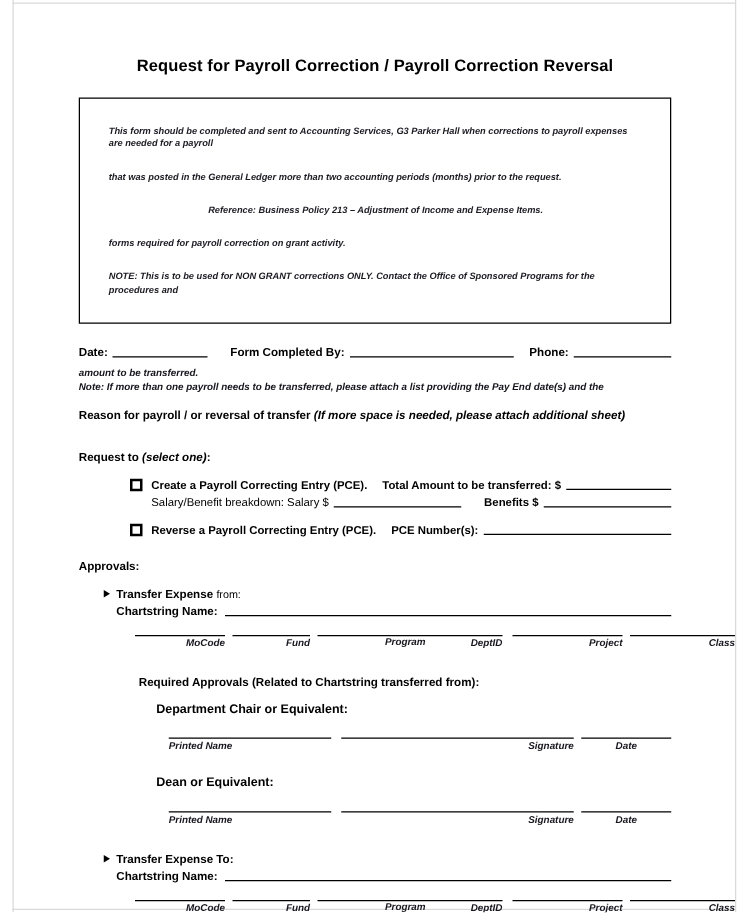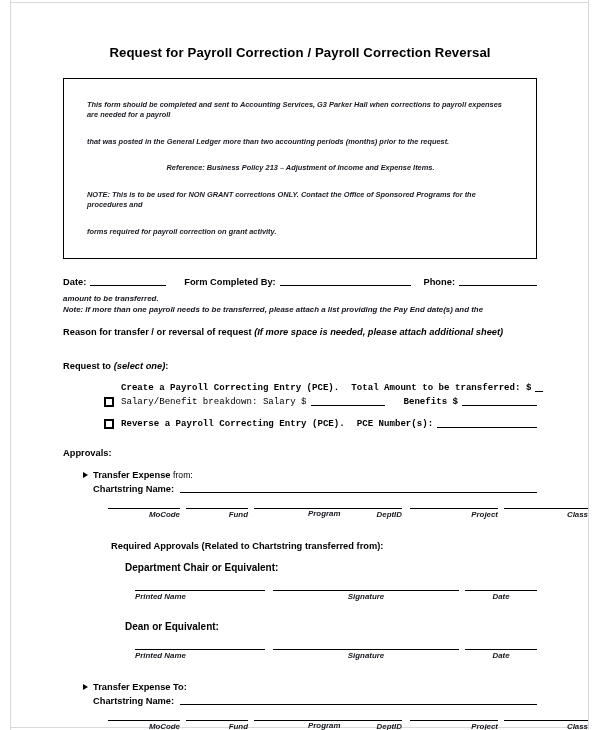--- a/index.html
+++ b/index.html
@@ -112,24 +112,23 @@
   .request-to {
     margin-top: 24px;
     font-size: 9.3px;
     font-weight: bold;
   }
   .request-to .it { font-style: italic; font-weight: bold; }
 
   
   .opt {
     display: flex;
-    align-items: flex-end;
+    align-items: flex-start;
     margin-top: 10px;
     padding-left: 41px;
-    font-family: Liberation Mono, monospace;
   }
   .opt.second { margin-top: 10px; }
   .checkbox {
     flex: 0 0 auto;
     width: 6px;
     height: 6px;
     border: 2.2px solid #000;
     background: #fff;
     margin-top: 2px;
     margin-right: 7px;
@@ -231,43 +230,43 @@
     height: 0;
   }
   .sig-col .sig-label {
     margin-top: 1px;
     font-size: 7.9px;
     font-style: italic;
     font-weight: bold;
     color: #16161e;
     white-space: nowrap;
   }
-  .sig-col.c2 .sig-label { text-align: center; }
+  .sig-col.c2 .sig-label { text-align: right; }
   .sig-col.c3 .sig-label { text-align: center; }
 </style>
 </head>
 <body>
 
 <div id="page">
 
   <div class="sheet-border left"></div>
   <div class="sheet-border right"></div>
   <div class="sheet-border top"></div>
   <div class="sheet-border bottom"></div>
 
   <div id="content">
 
     <div class="doc-title">Request for Payroll Correction / Payroll Correction Reversal</div>
 
     <div class="instruction-box">
       <p>This form should be completed and sent to Accounting Services, G3 Parker Hall when corrections to payroll expenses are needed for a payroll</p>
       <p>that was posted in the General Ledger  more than two accounting periods (months) prior to the request.</p>
       <p class="centered">Reference:  Business Policy 213 – Adjustment of Income and Expense Items.</p>
+      <p>forms required for payroll correction on grant activity.</p>
       <p>NOTE:  This is to be used for NON GRANT corrections ONLY.  Contact the Office of Sponsored Programs for the procedures and</p>
-      <p>forms required for payroll correction on grant activity.</p>
     </div>
 
     <div class="row r-date">
       <span class="lbl">Date:</span>
       <span class="rule fixed-date"></span>
       <span class="gap-md"></span>
       <span class="lbl">Form Completed By:</span>
       <span class="rule"></span>
       <span class="gap-sm"></span>
       <span class="lbl">Phone:</span>
@@ -275,21 +274,21 @@
     </div>
 
 
 
     <div class="note">
       <div>amount to be transferred.</div>
       <div>Note:  If more than one payroll needs to be transferred, please attach a list providing the Pay End date(s) and the</div>
     </div>
 
     <div class="reason">
-      <span>Reason for transfer / or reversal of request</span>
+      <span>Reason for payroll / or reversal of transfer</span>
       <span class="it">(If more space is needed, please attach additional sheet)</span>
     </div>
 
     <div class="request-to">
       <span>Request to</span>
       <span class="it">(select one)</span><span>:</span>
     </div>
 
     <div class="opt">
       <span class="checkbox"></span>

